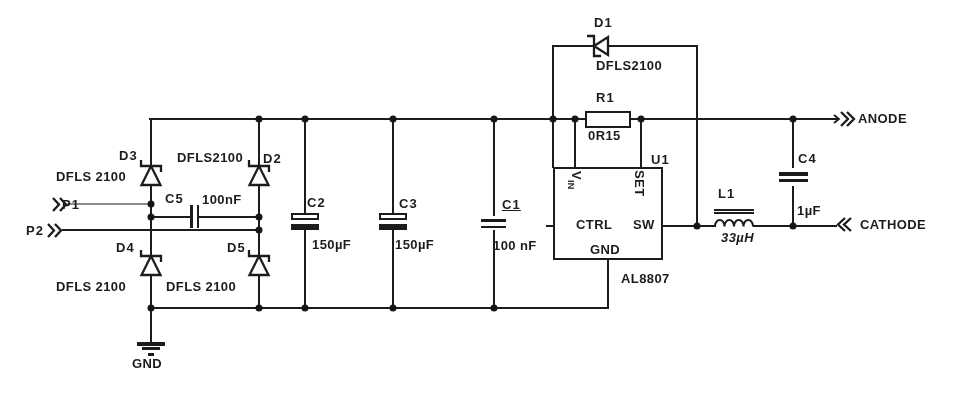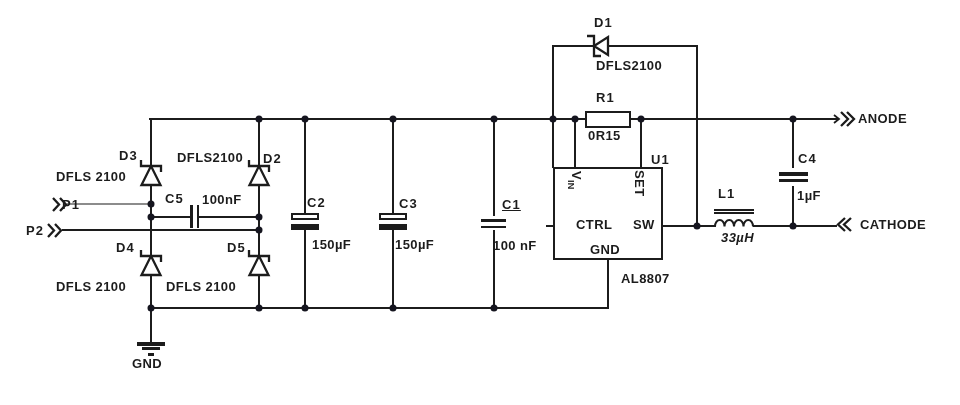--- a/index.html
+++ b/index.html
@@ -170,16 +170,16 @@
 <div class="lbl rot" style="left:645.5px;top:170px;">SET</div>
 <div class="lbl" style="left:576px;top:218px;">CTRL</div>
 <div class="lbl" style="left:633px;top:218px;">SW</div>
 <div class="lbl" style="left:590px;top:242.5px;">GND</div>
 <div class="lbl" style="left:621px;top:272px;">AL8807</div>
 
 <div class="lbl ref" style="left:718px;top:187px;">L1</div>
 <div class="lbl" style="left:721px;top:230.5px;font-style:italic;">33µH</div>
 
 <div class="lbl ref" style="left:798px;top:152px;text-align:right;">C4</div>
-<div class="lbl" style="left:797px;top:189px;">1µF</div>
+<div class="lbl" style="left:797px;top:204px;">1µF</div>
 
 <div class="lbl" style="left:858px;top:111.5px;">ANODE</div>
 <div class="lbl" style="left:860px;top:217.5px;">CATHODE</div>
 
 </body></html>

